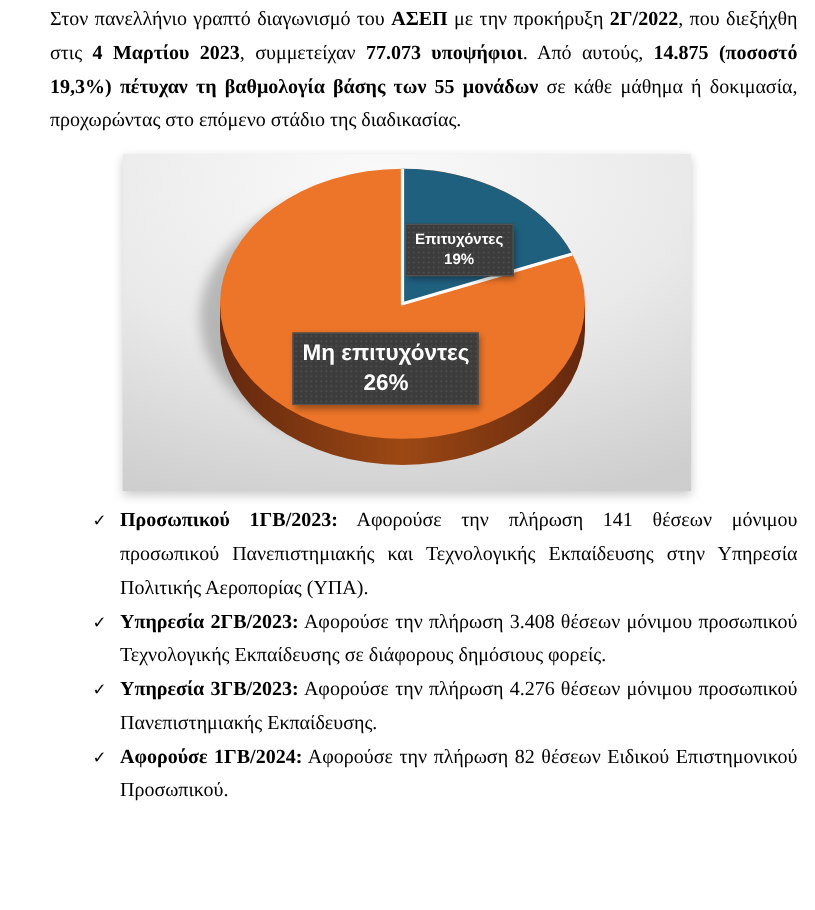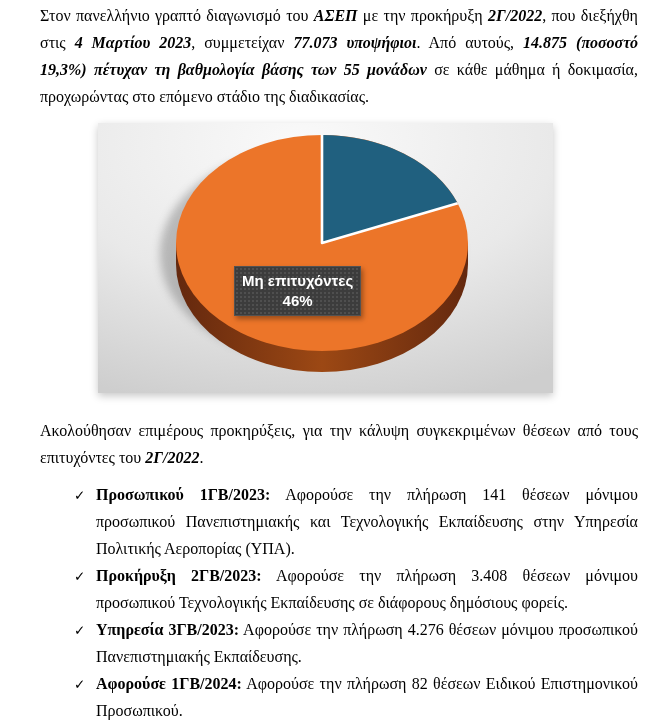--- a/index.html
+++ b/index.html
@@ -8,42 +8,42 @@
     font-family:"Liberation Serif","DejaVu Serif",serif;
     font-size:16px; color:#000000;
   }
   .page {
     box-sizing:border-box; width:652px; height:728px;
     padding:2px 14px 0 40px; overflow:hidden; background:#ffffff;
   }
   .para { margin:0; text-align:justify; line-height:27px; }
   #intro-paragraph  { min-height:108px; }
   #followup-paragraph { margin-top:24px; min-height:54px; }
-  .run-bold { font-weight:bold;font-style:italic; }
+  .run-bold { font-weight:bold; }
 
   
   .chart-wrap {
     position:relative; width:455px; height:270px;
     margin:13px 0 0 58px;
     box-shadow:0 3px 8px rgba(0,0,0,0.22);
   }
   .chart-wrap svg { display:block; }
   .pie-label {
     position:absolute;
     font-family:"Liberation Sans","DejaVu Sans",sans-serif;
     font-weight:bold; font-size:12px; line-height:1.32; text-align:center;
     padding:4px 7px;
     border:1px solid #525252;
     box-shadow:2px 3px 5px rgba(0,0,0,0.35);
     background-image:radial-gradient(rgba(255,255,255,0.10) 0.7px, transparent 0.9px);
     background-size:4px 4px;
     white-space:nowrap;
   }
   .pie-label-success { left:226px; top:56px; }
-  .pie-label-fail    { left:136px; top:143px; font-size:15px; }
+  .pie-label-fail    { left:136px; top:143px; font-size:18px; }
 
   
   ul.bullets { list-style:none; margin:10px 0 0 0; padding:0; }
   li.bullet {
     position:relative; padding-left:56px; margin:0;
     text-align:justify; line-height:27px;
   }
   li.bullet .check {
     position:absolute; left:34px; top:1px;
     font-family:"DejaVu Sans",sans-serif; font-size:13.5px; font-weight:normal;
@@ -81,35 +81,38 @@
 
       <path id="pie-rim" d="M78,120 L78,141 A146,108 0 0 0 370,141 L370,120 Z" fill="url(#rimGrad)"></path>
 
       <ellipse id="pie-fail" cx="224" cy="120" rx="146" ry="108" fill="#EC7529"></ellipse>
 
       <path id="pie-success" fill="#20607F" d="M224,120 L224,12 A146,108 0 0 1 359.7,80.2 Z"></path>
 
       <path id="pie-separators" fill="none" stroke="#ffffff" stroke-width="2.6" stroke-linejoin="round" d="M224,12 L224,120 L359.7,80.2"></path>
     </svg>
 
+    <div class="pie-label pie-label-success" id="pie-label-success" style="background-color: rgb(60, 60, 60); color: rgb(255, 255, 255);">
+      <div>Επιτυχόντες</div>
+      <div>19%</div>
+    </div>
 
     <div class="pie-label pie-label-fail" id="pie-label-fail" style="background-color: rgb(60, 60, 60); color: rgb(255, 255, 255);">
       <div>Μη επιτυχόντες</div>
-      <div>46%</div>
+      <div>26%</div>
     </div>
   </div>
 
-  <p class="para" id="followup-paragraph"><span>Ακολούθησαν επιμέρους προκηρύξεις, για την κάλυψη συγκεκριμένων θέσεων από τους επιτυχόντες του </span><span class="run-bold">2Γ/2022</span><span>.</span></p>
 
   <ul class="bullets" id="bullet-list">
       <li class="bullet">
       <span class="check">✓</span><b class="btitle">Προσωπικού 1ΓΒ/2023:</b><span> Αφορούσε την πλήρωση 141 θέσεων μόνιμου προσωπικού Πανεπιστημιακής και Τεχνολογικής Εκπαίδευσης στην Υπηρεσία Πολιτικής Αεροπορίας (ΥΠΑ).</span>
     </li>
       <li class="bullet">
-      <span class="check">✓</span><b class="btitle">Προκήρυξη 2ΓΒ/2023:</b><span> Αφορούσε την πλήρωση 3.408 θέσεων μόνιμου προσωπικού Τεχνολογικής Εκπαίδευσης σε διάφορους δημόσιους φορείς.</span>
+      <span class="check">✓</span><b class="btitle">Υπηρεσία 2ΓΒ/2023:</b><span> Αφορούσε την πλήρωση 3.408 θέσεων μόνιμου προσωπικού Τεχνολογικής Εκπαίδευσης σε διάφορους δημόσιους φορείς.</span>
     </li>
       <li class="bullet">
       <span class="check">✓</span><b class="btitle">Υπηρεσία 3ΓΒ/2023:</b><span> Αφορούσε την πλήρωση 4.276 θέσεων μόνιμου προσωπικού Πανεπιστημιακής Εκπαίδευσης.</span>
     </li>
       <li class="bullet">
       <span class="check">✓</span><b class="btitle">Αφορούσε 1ΓΒ/2024:</b><span> Αφορούσε την πλήρωση 82 θέσεων Ειδικού Επιστημονικού Προσωπικού.</span>
     </li>
     </ul>
 
 </div>

